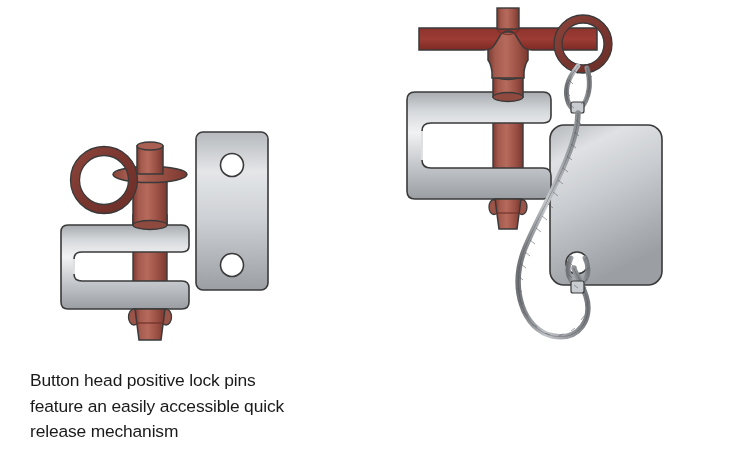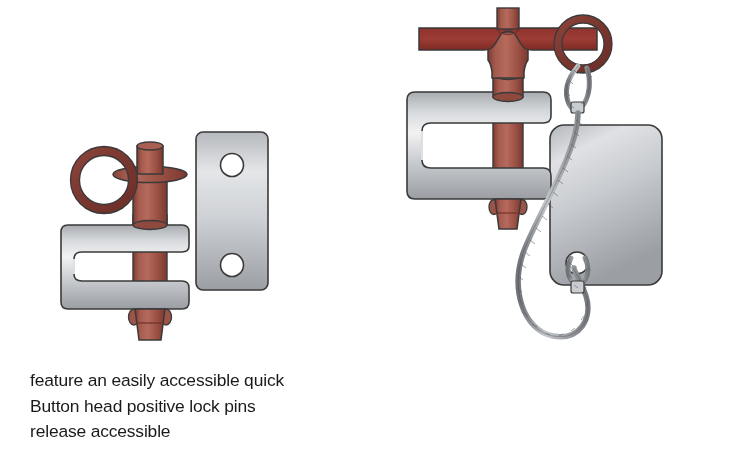--- a/index.html
+++ b/index.html
@@ -134,23 +134,23 @@
         <g>
           <ellipse cx="134" cy="317" rx="5.5" ry="8" fill="#9d5448" stroke="#3a3a3a" stroke-width="1.3"></ellipse>
           <ellipse cx="166" cy="317" rx="5.5" ry="8" fill="#9d5448" stroke="#3a3a3a" stroke-width="1.3"></ellipse>
           <path d="M 135 309 L 165 309 L 161 340 L 139 340 Z" fill="url(#L-red-body)" stroke="#3a3a3a" stroke-width="1.5"></path>
           <path d="M 136 323 L 164 323" stroke="#6f3029" stroke-width="1.6" opacity="0.75"></path>
         </g>
       </svg>
     </div>
 
     <div class="caption">
+      <span class="cline">Button head positive lock pins</span>
       <span class="cline">feature an easily accessible quick</span>
-      <span class="cline">Button head positive lock pins</span>
-      <span class="cline">release accessible</span>
+      <span class="cline">release mechanism</span>
     </div>
   </div>
 
   <div class="panel" id="panel-right">
 
     <div class="figure">
       <svg viewBox="0 0 375 360" xmlns="http://www.w3.org/2000/svg">
         <defs>
           <linearGradient id="R-metal-v" x1="0" y1="0" x2="0" y2="1">
             <stop offset="0" stop-color="#a8abaf"></stop>

